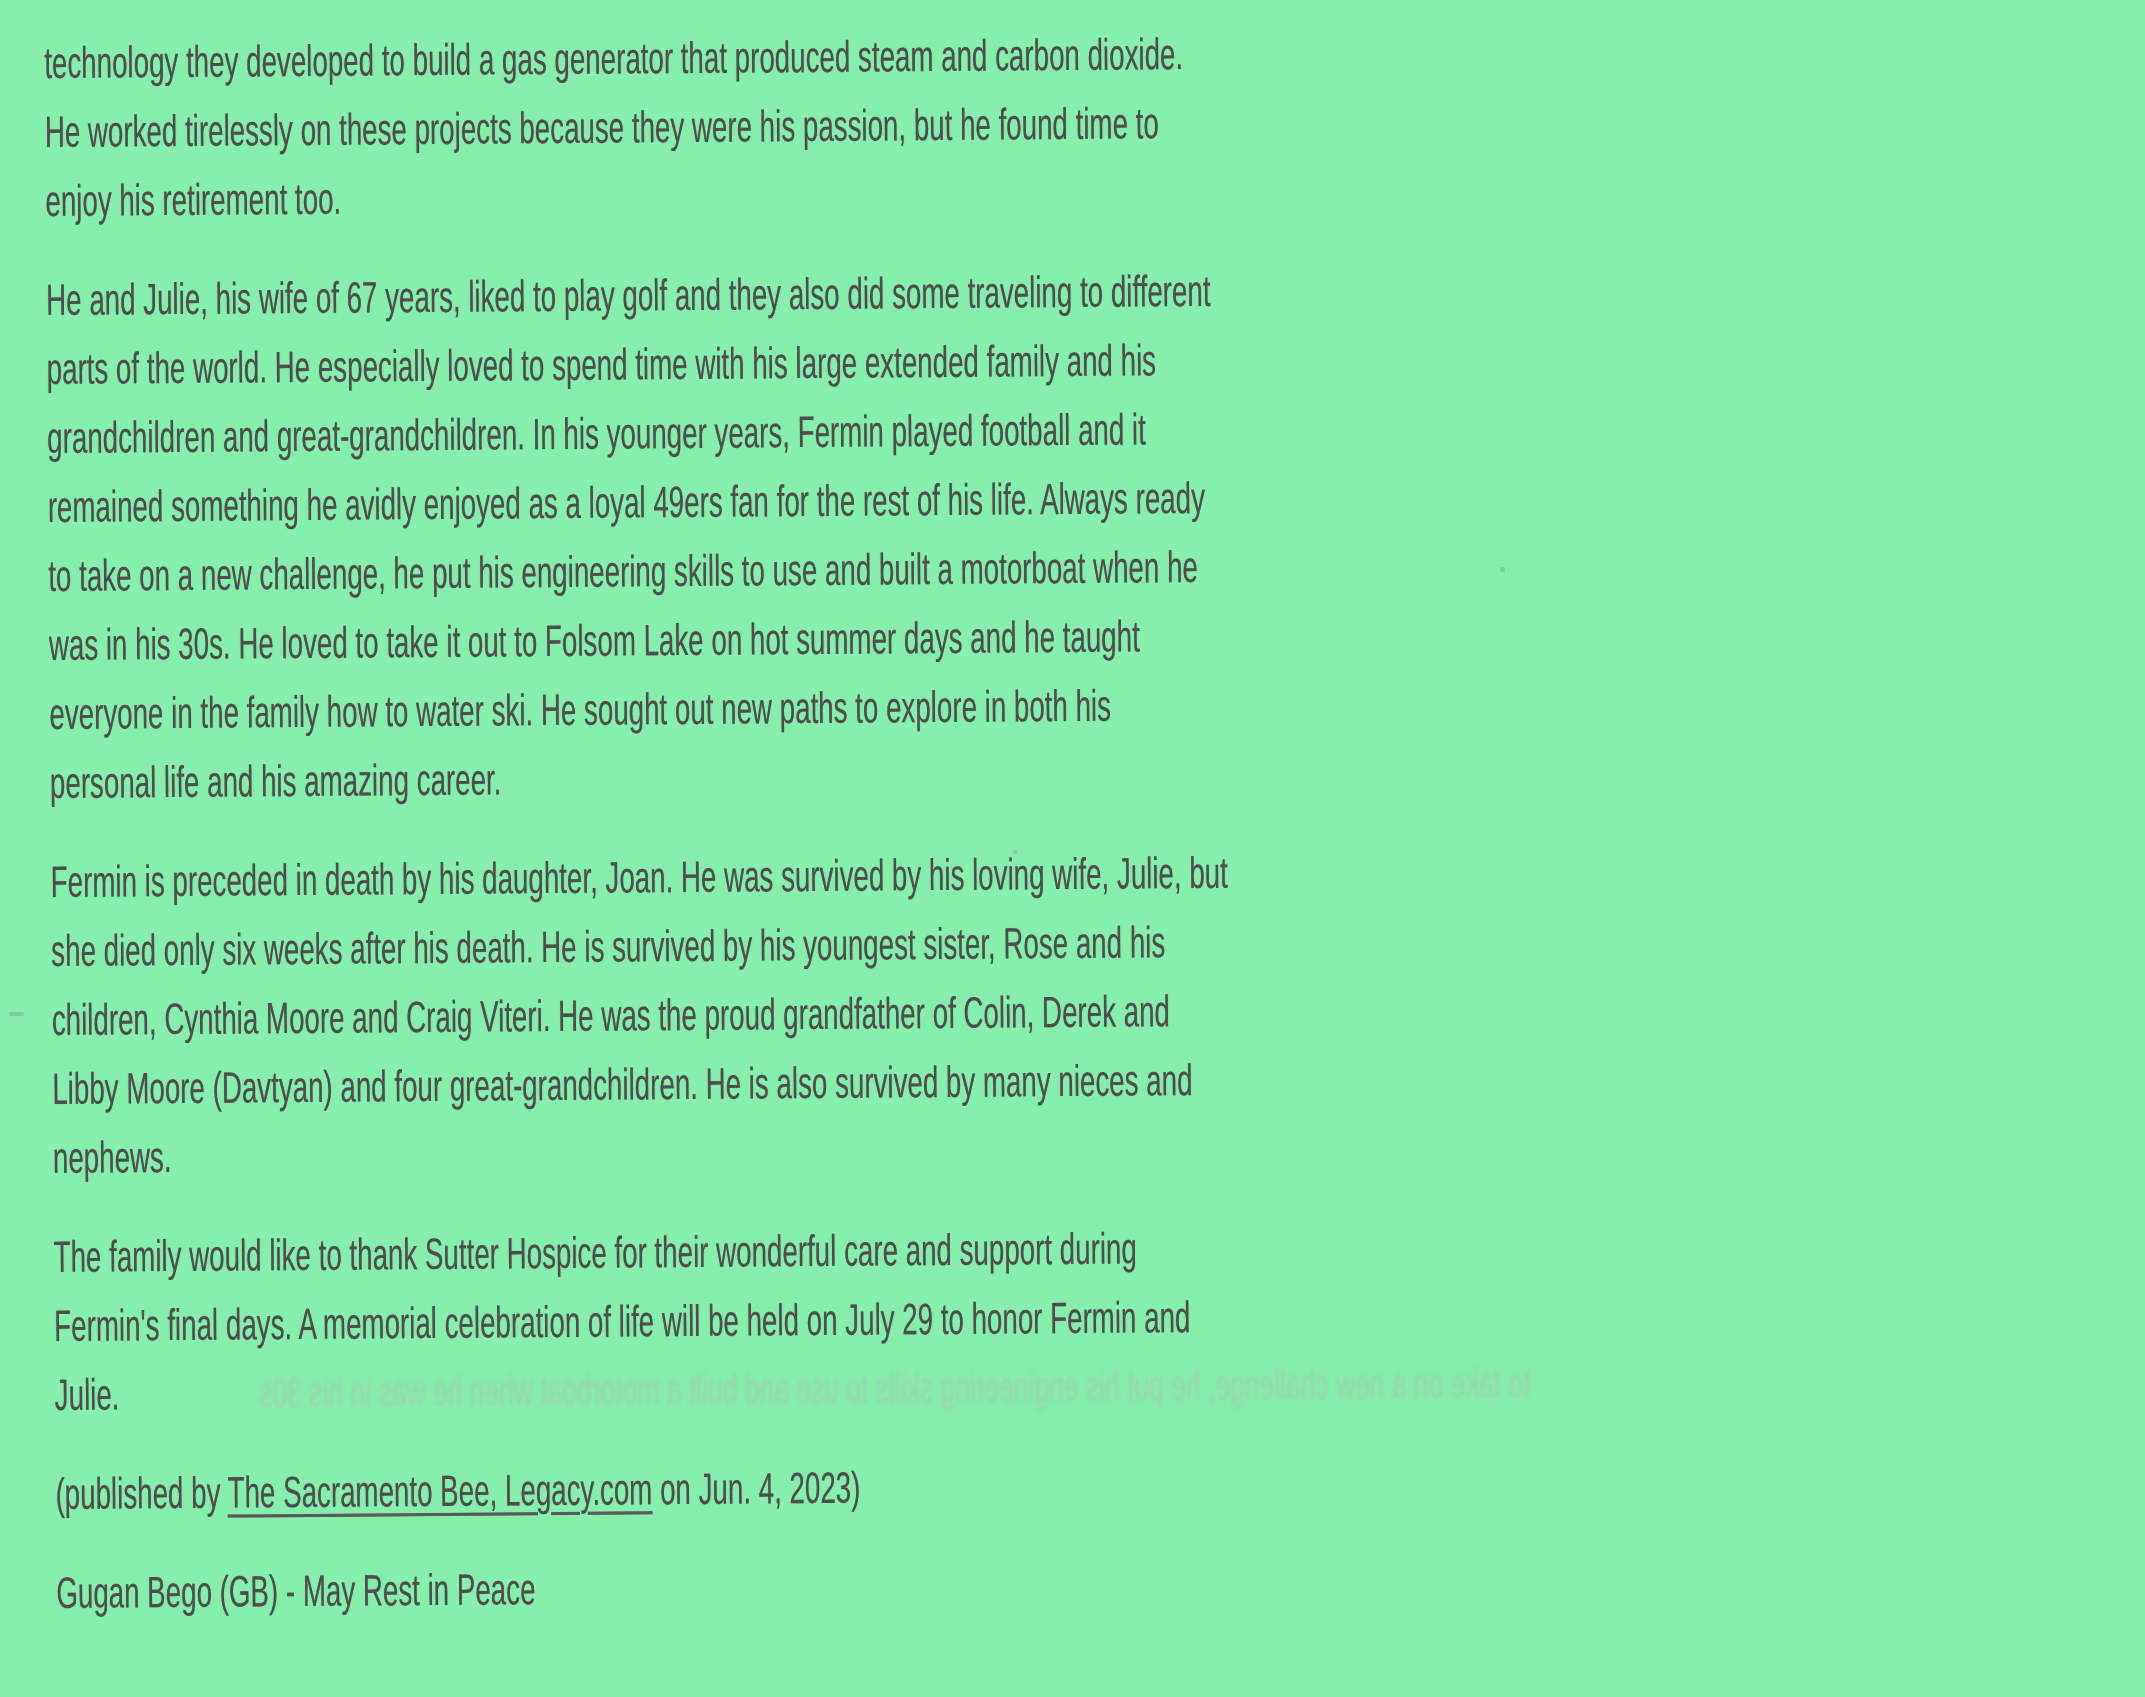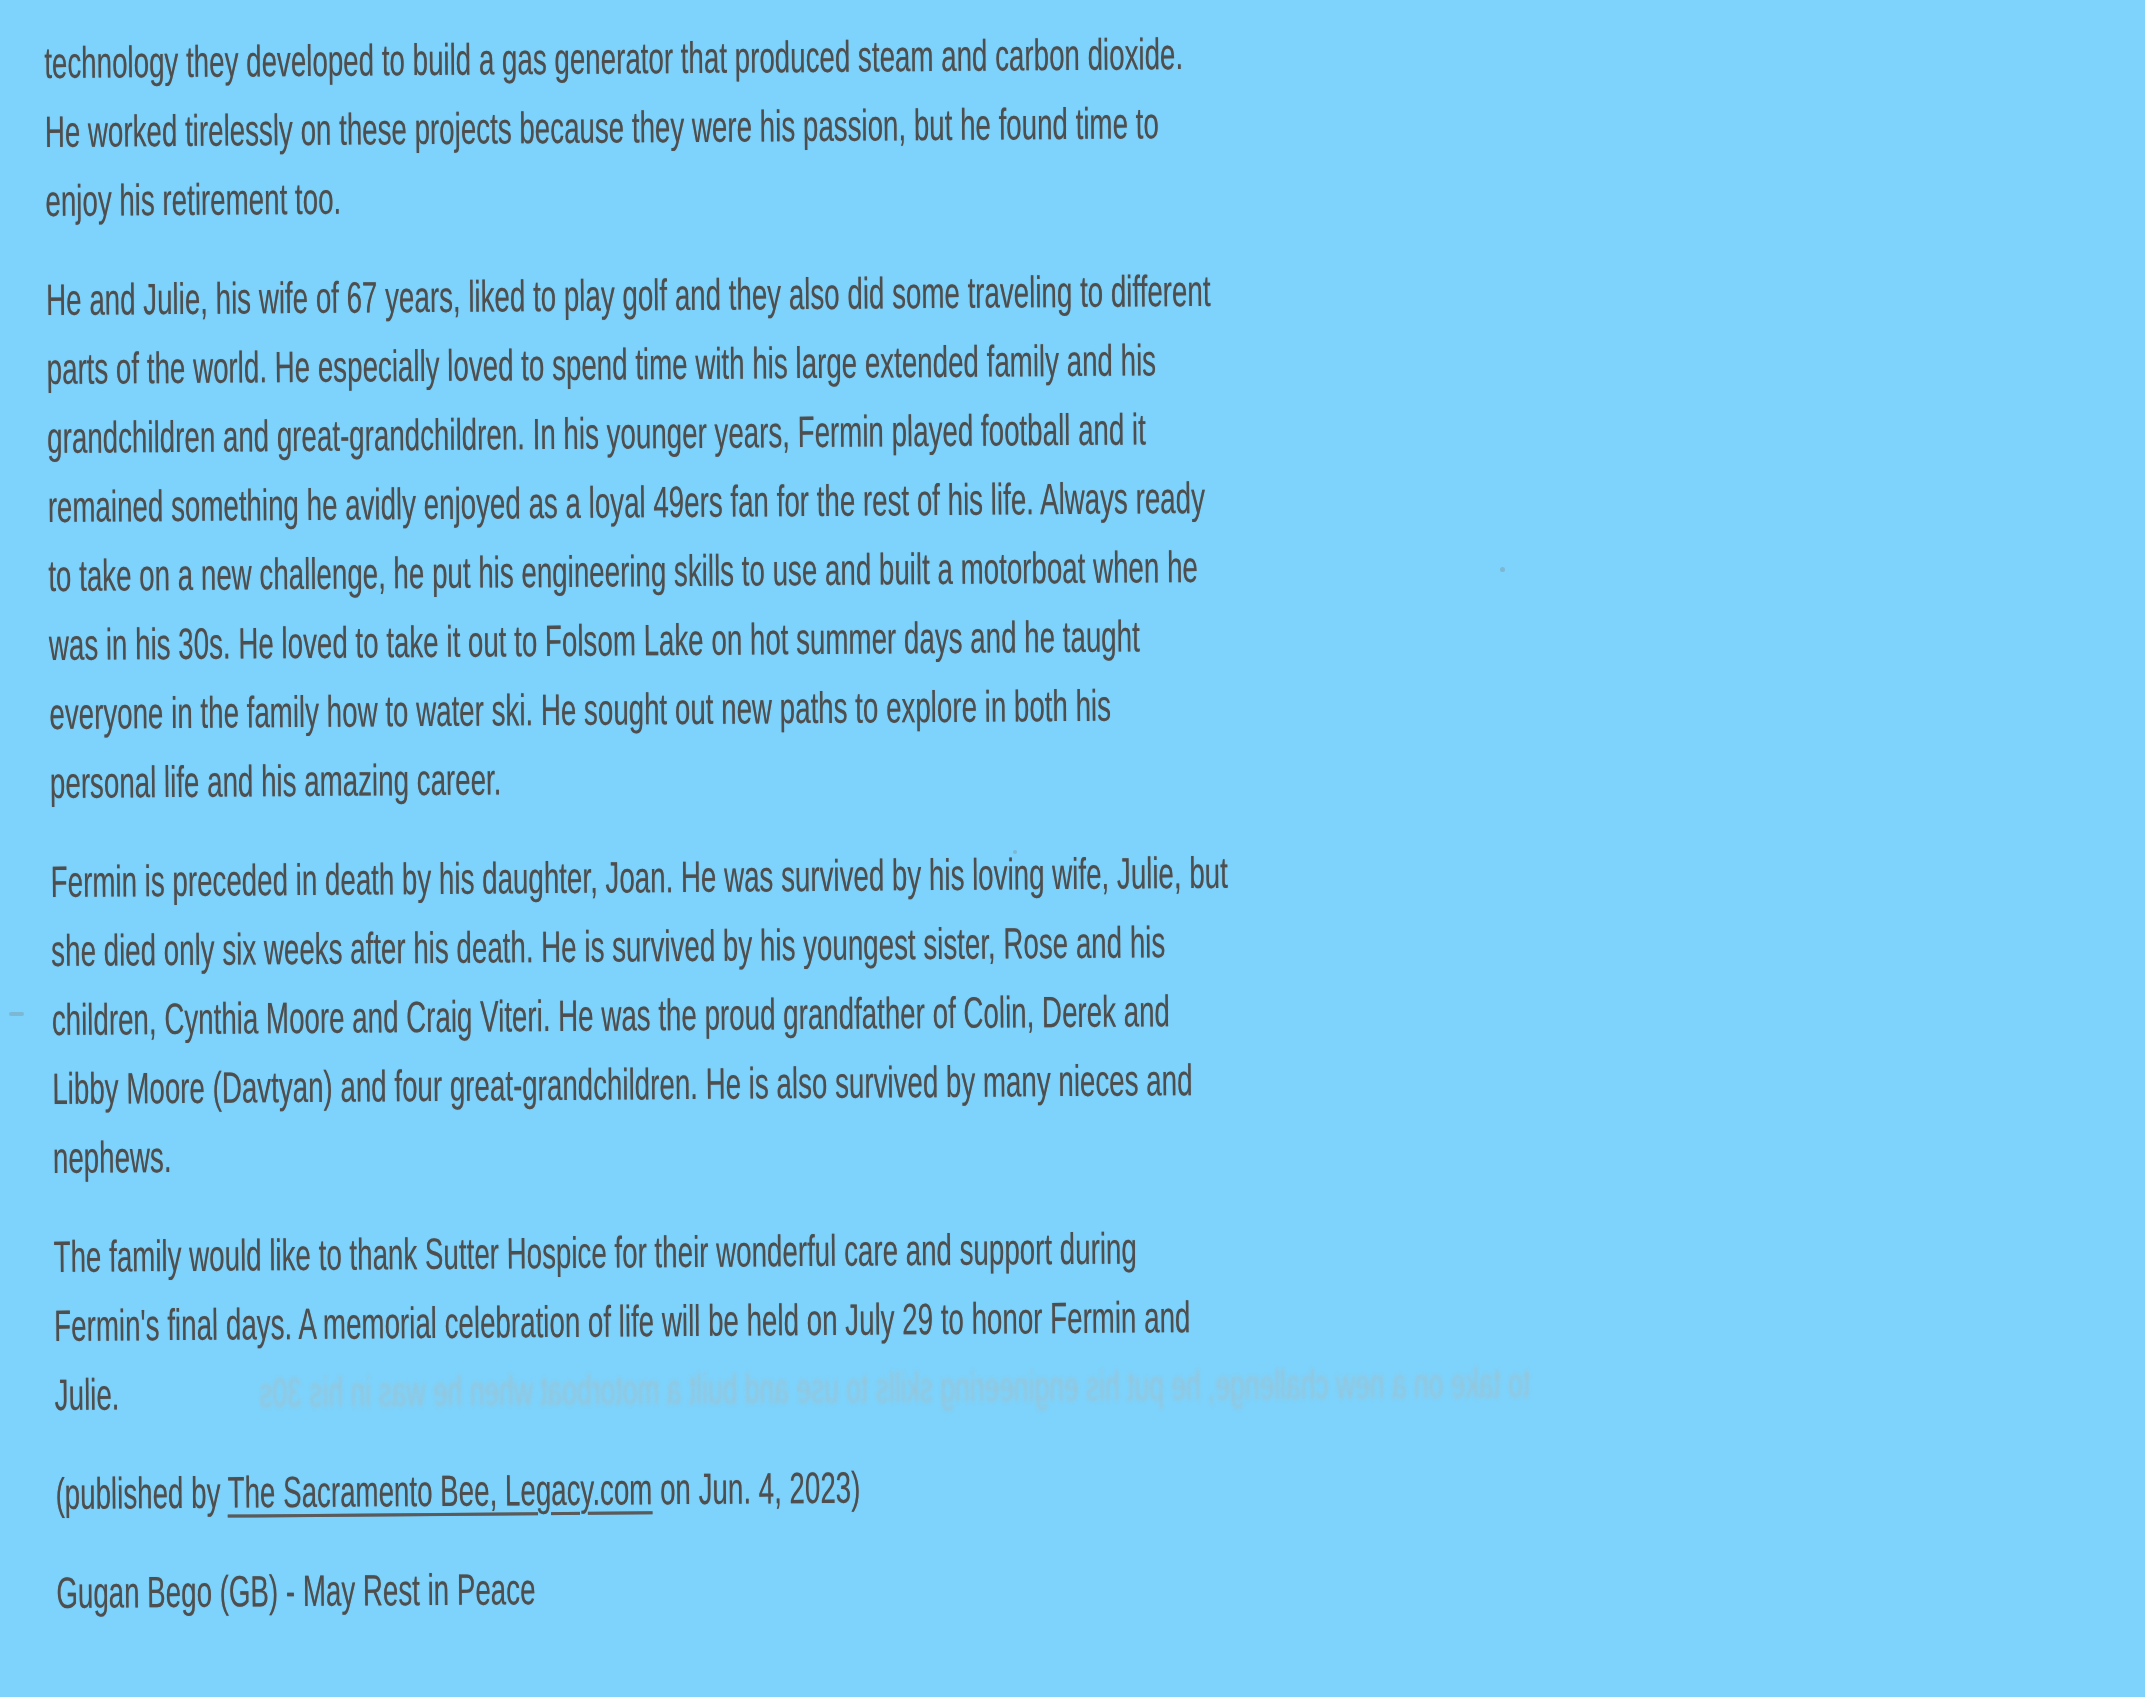--- a/index.html
+++ b/index.html
@@ -6,21 +6,21 @@
     margin: 0;
     padding: 0;
     width: 2145px;
     height: 1697px;
     background: #fdfdfc;
     overflow: hidden;
   }
   .scan-page {
     position: absolute;
     inset: 0;
-    background: #7dd3fc;
+    background: #86efac;
   }
   
   .content {
     position: absolute;
     left: 44px;
     top: 28px;
     width: 2400px;
     transform: rotate(-0.45deg) scaleX(0.63);
     transform-origin: 0 0;
     font-family: "Liberation Sans", "DejaVu Sans", sans-serif;

